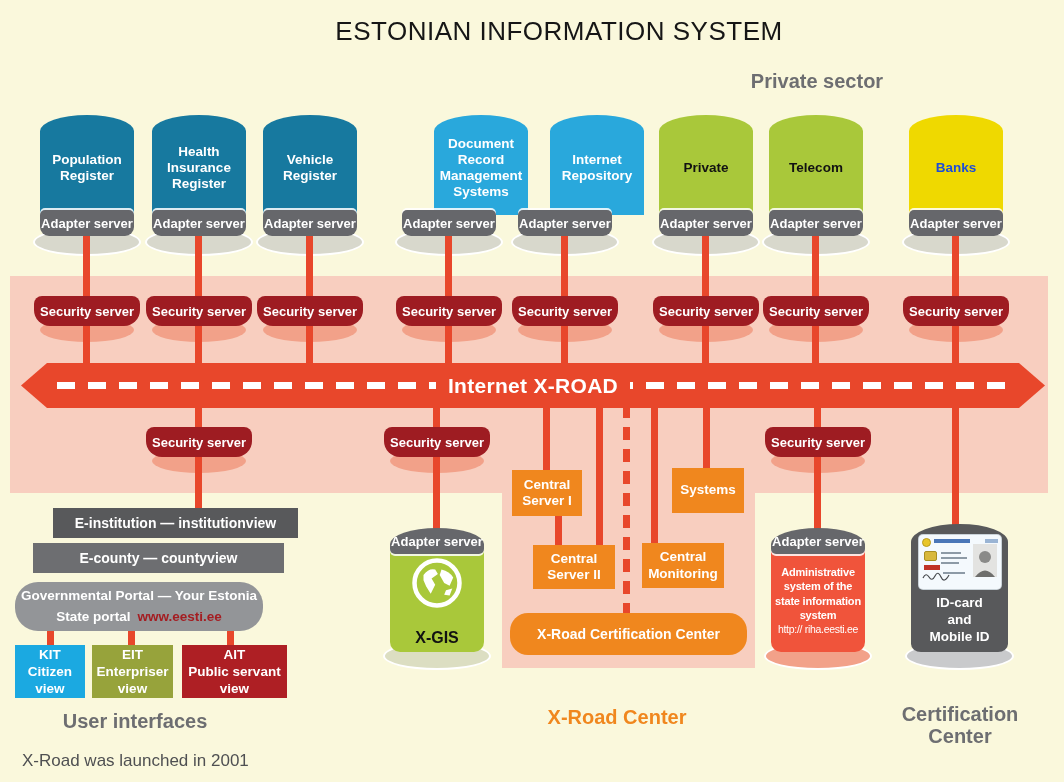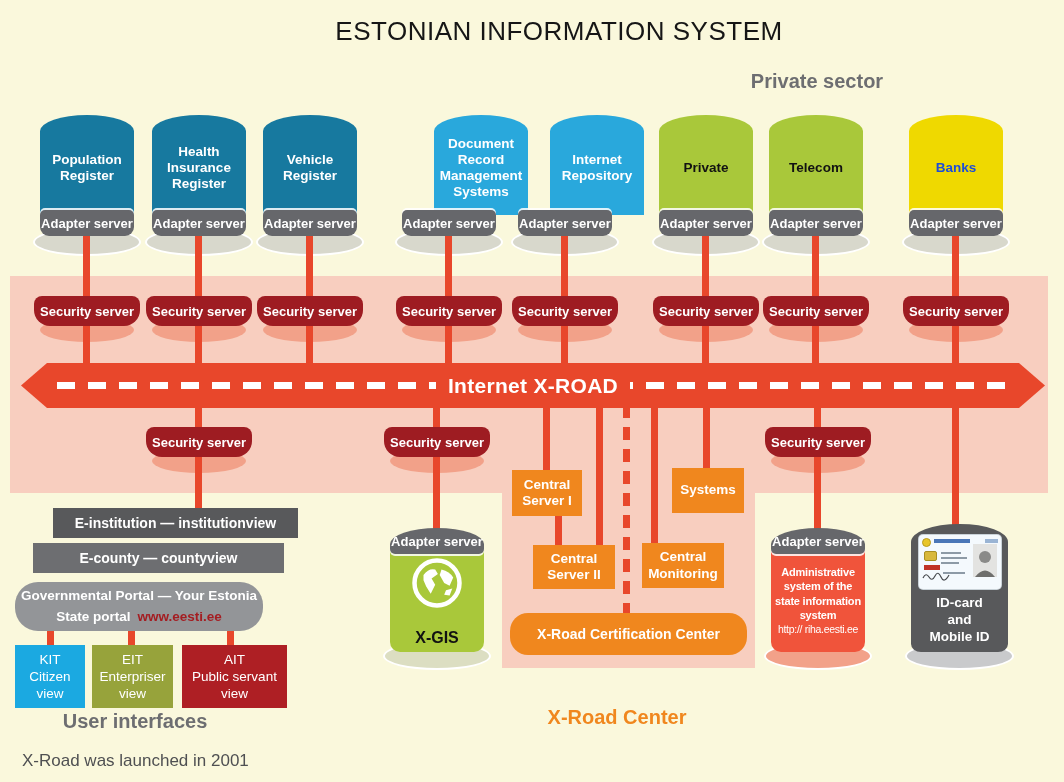--- a/index.html
+++ b/index.html
@@ -89,21 +89,21 @@
   .card .ln{position:absolute;height:2px;background:#8D9AA6;}
   .card .sig{position:absolute;left:3px;bottom:3px;}
 
   
   .gbox{position:absolute;color:#fff;font-weight:bold;display:flex;align-items:center;justify-content:center;
       text-align:center;z-index:3;}
   .g1{left:53px;top:508px;width:245px;height:30px;background:#58595B;font-size:14px;}
   .g2{left:33px;top:543px;width:251px;height:30px;background:#6D6E71;font-size:14px;}
   .g3{left:15px;top:582px;width:248px;height:49px;background:#939598;font-size:13.5px;flex-direction:column;line-height:1.55;border-radius:23px;}
   .gov-url{color:#A41D22;margin-left:7px;}
-  .vbox{position:absolute;top:645px;height:63px;color:#fff;font-weight:normal;font-size:13.5px;line-height:1.28;
+  .vbox{position:absolute;top:645px;height:53px;color:#fff;font-weight:bold;font-size:13.5px;line-height:1.28;
       display:flex;align-items:center;justify-content:center;text-align:center;z-index:3;}
   .kit{left:15px;width:70px;background:#1BA9E1;}
   .eit{left:92px;width:81px;background:#97A33B;}
   .ait{left:182px;width:105px;background:#AE1F24;}
 </style>
 </head>
 <body>
 
 <div class="canvas">
 
@@ -335,15 +335,17 @@
 view</div>
   <div class="vbox eit ml">EIT
 Enterpriser
 view</div>
   <div class="vbox ait ml">AIT
 Public servant
 view</div>
 
   <div class="cap" style="left:40px;top:710px;width:190px;">User interfaces</div>
   <div class="cap" style="left:517px;top:706px;width:200px;color:#F0871E;">X-Road Center</div>
+  <div class="cap ml" style="left:860px;top:703px;width:200px;">Certification
+Center</div>
 
   <div class="footer">X-Road was launched in 2001</div>
 </div>
 
 </body></html>

